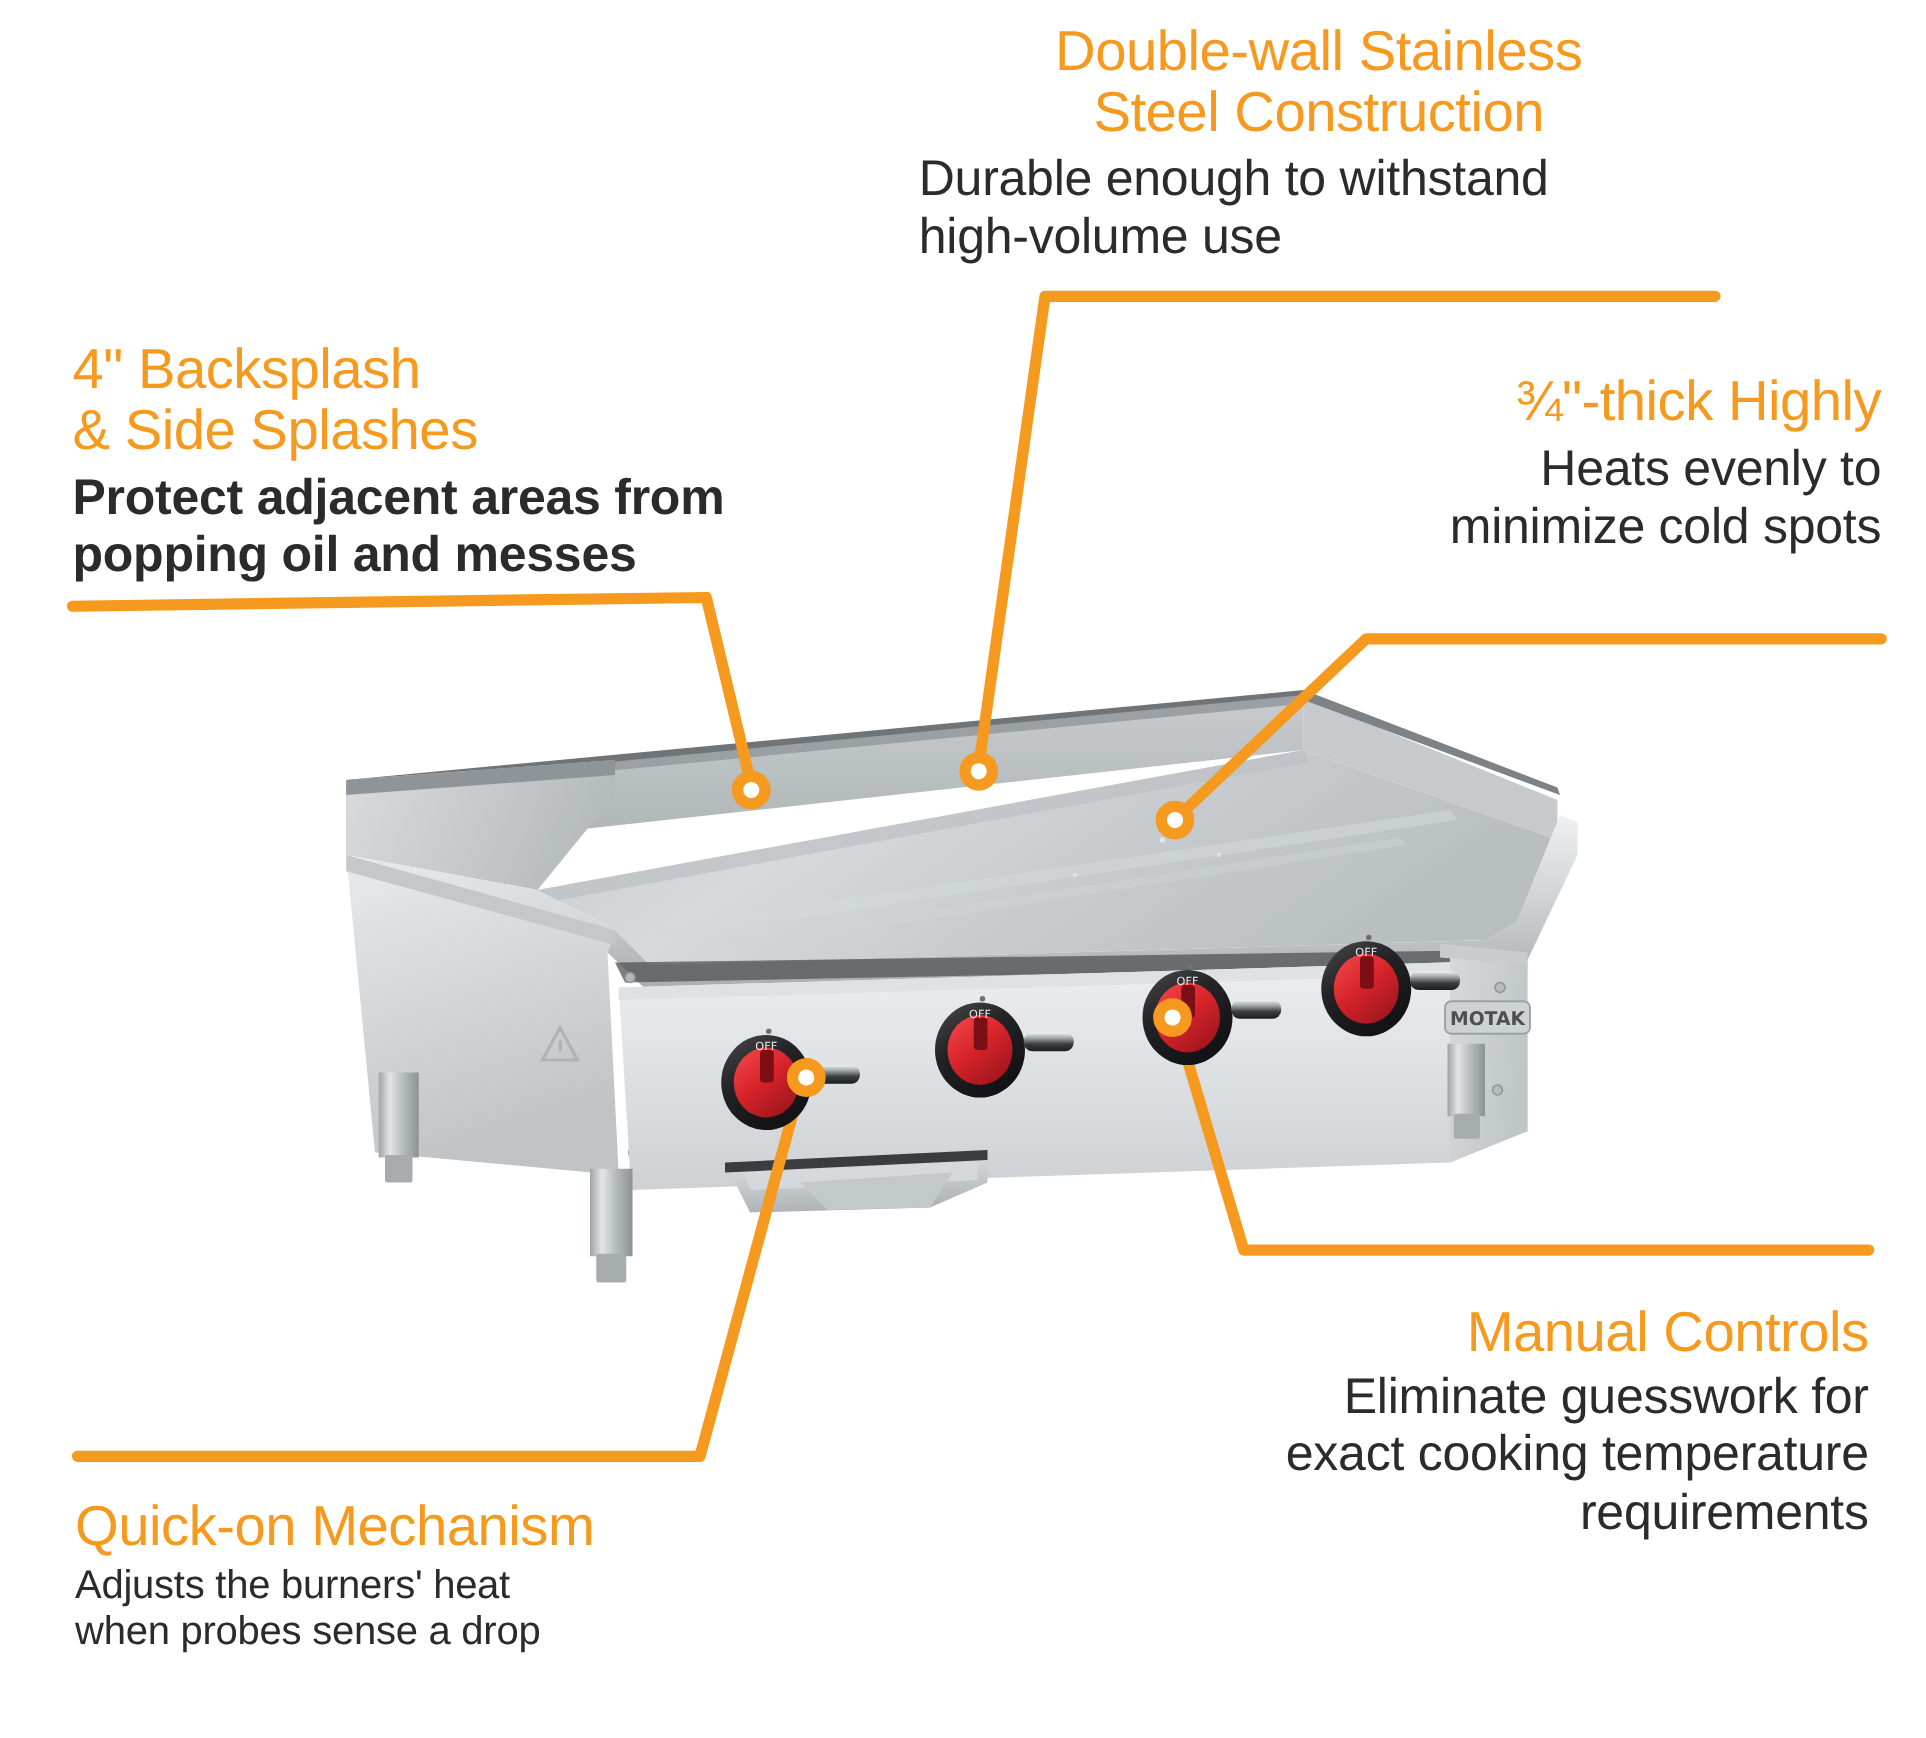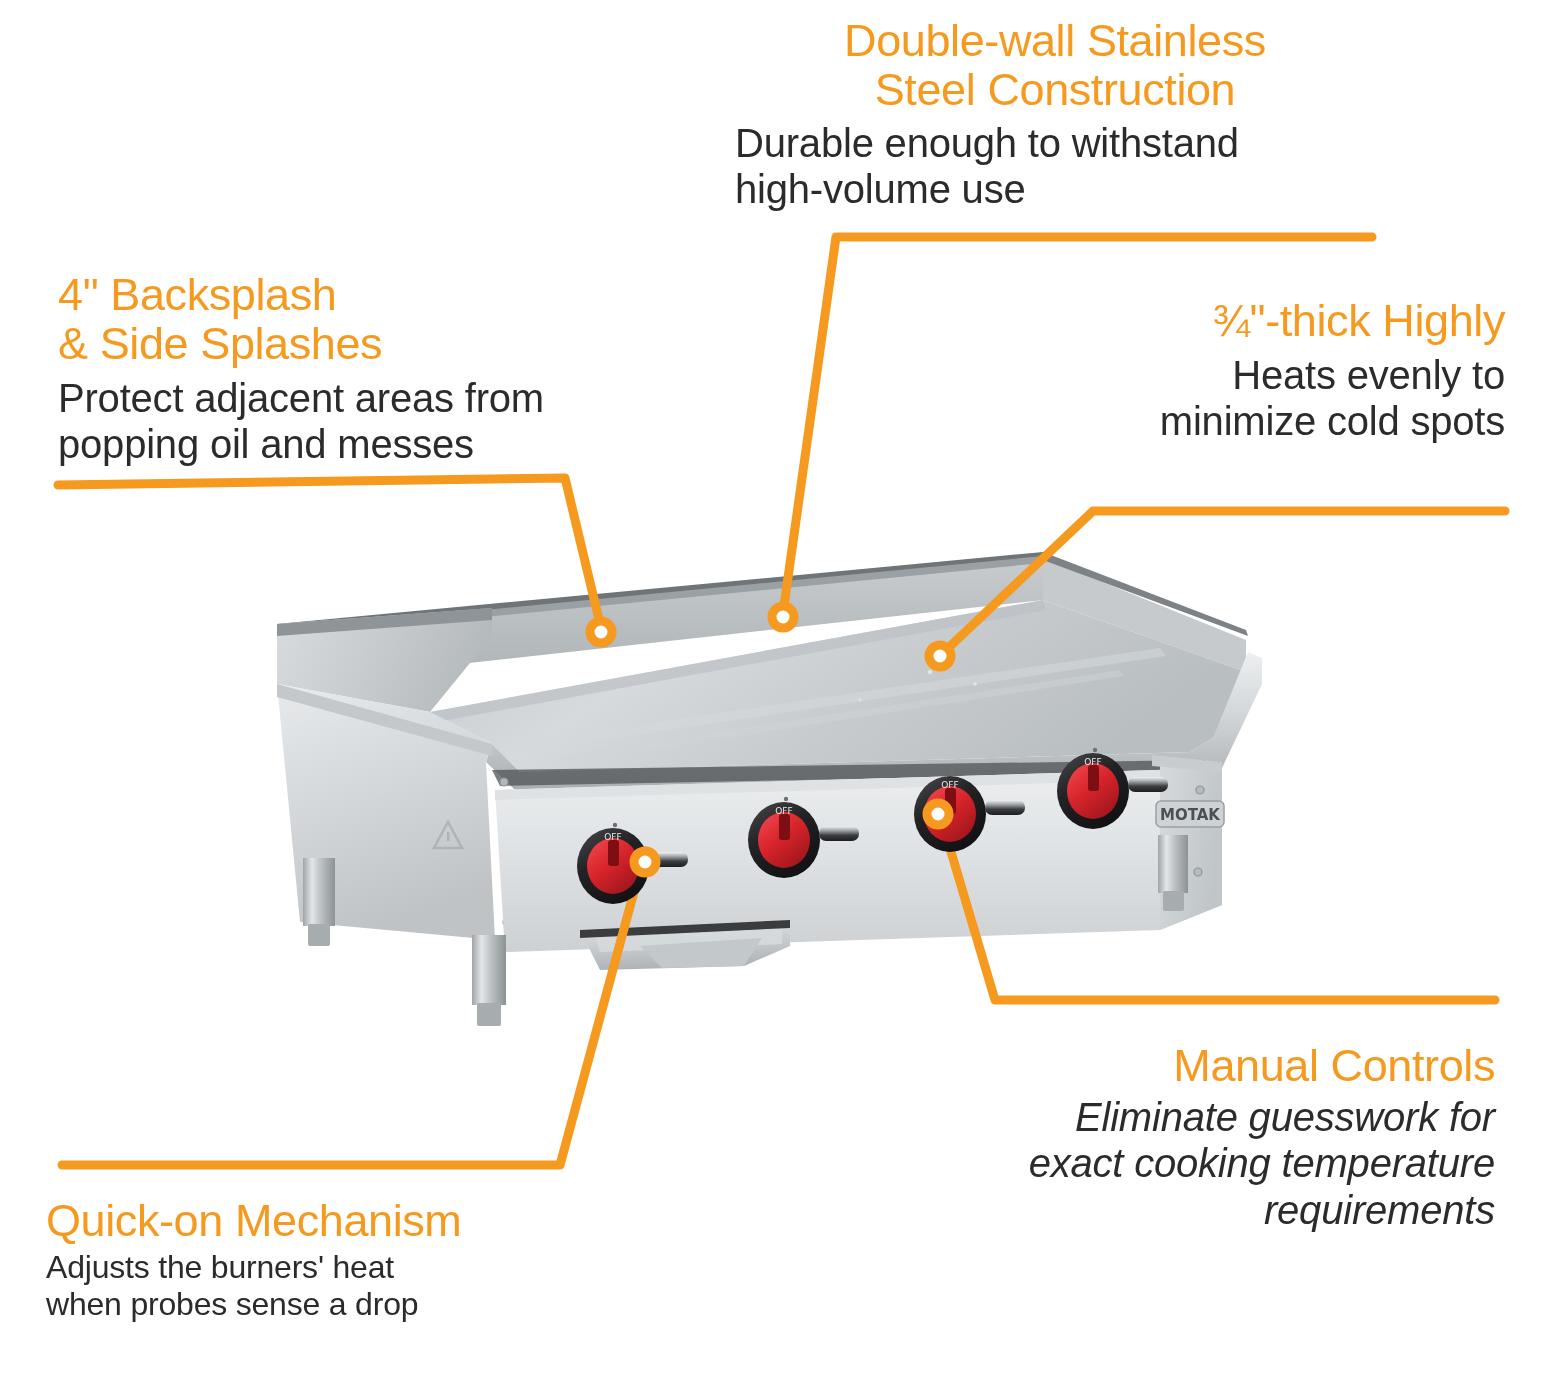--- a/index.html
+++ b/index.html
@@ -25,31 +25,31 @@
     line-height:1.16;
     letter-spacing:-0.2px;
   }
 
   #co-topright { left:735px; top:16px; width:640px; text-align:center; }
   #co-topright .title { font-size:45px; }
   #co-topright .body { font-size:40px; margin-top:6px; text-align:left; }
 
   #co-left { left:58px; top:270px; width:530px; text-align:left; }
   #co-left .title { font-size:45px; }
-  #co-left .body { font-size:40px; margin-top:7px; }
+  #co-left .body { font-size:40px; margin-top:7px;font-weight:bold; }
 
   #co-right { left:1005px; top:296px; width:500px; text-align:right; }
   #co-right .title { font-size:45px; }
   #co-right .body { font-size:40px; margin-top:7px; }
 
   #co-botright { left:930px; top:1005px; width:565px; text-align:right;margin-top:36px; }
   #co-botright .title { font-size:45px; }
-  #co-botright .body { font-size:40px; margin-top:4px;font-style:italic; }
-
-  #co-botleft { left:46px; top:1196px; width:520px; text-align:left; }
+  #co-botright .body { font-size:40px; margin-top:4px; }
+
+  #co-botleft { left:60px; top:1196px; width:520px; text-align:left; }
   #co-botleft .title { font-size:45px; }
   #co-botleft .body { font-size:32px; margin-top:4px; }
 
   
   #lines, #product { position:absolute; left:0; top:0; width:1541px; height:1390px; }
   #lines { pointer-events:none; }
 </style>
 </head>
 <body>
 

